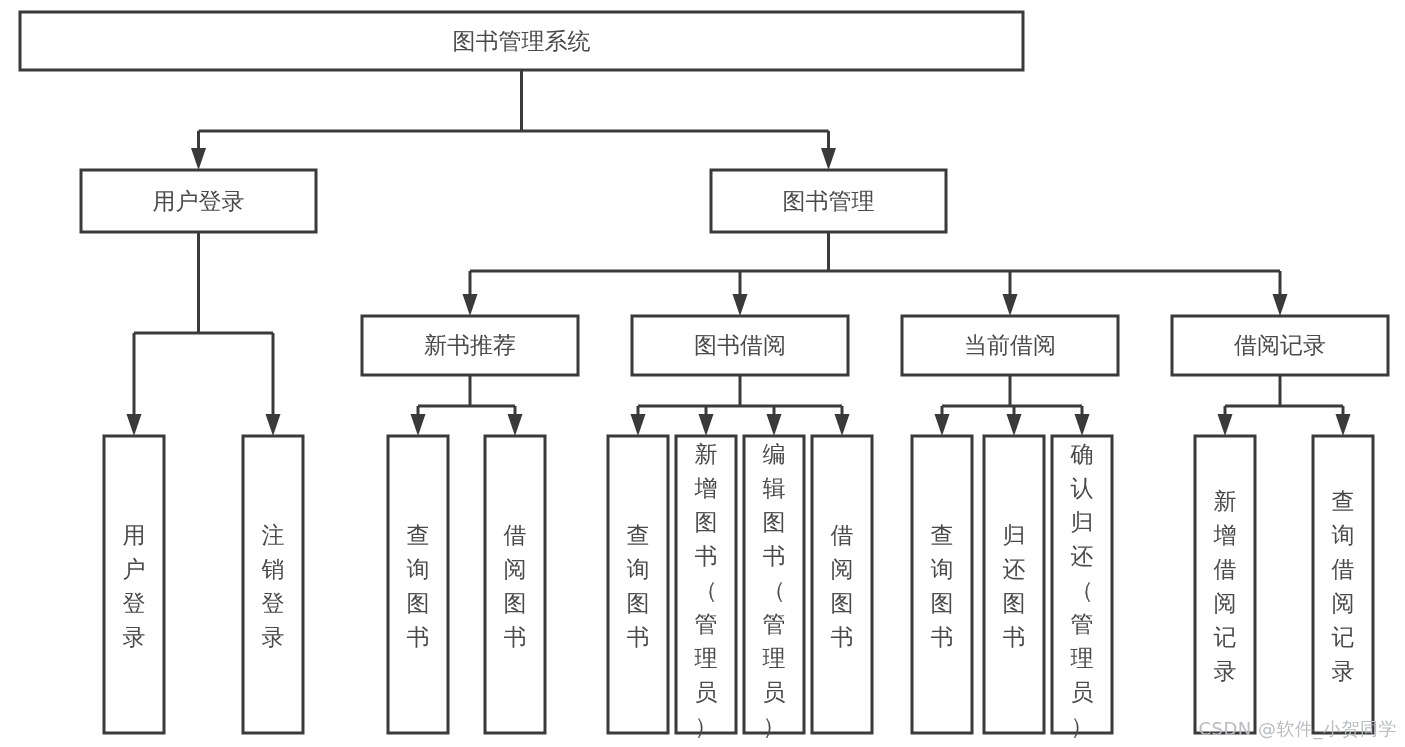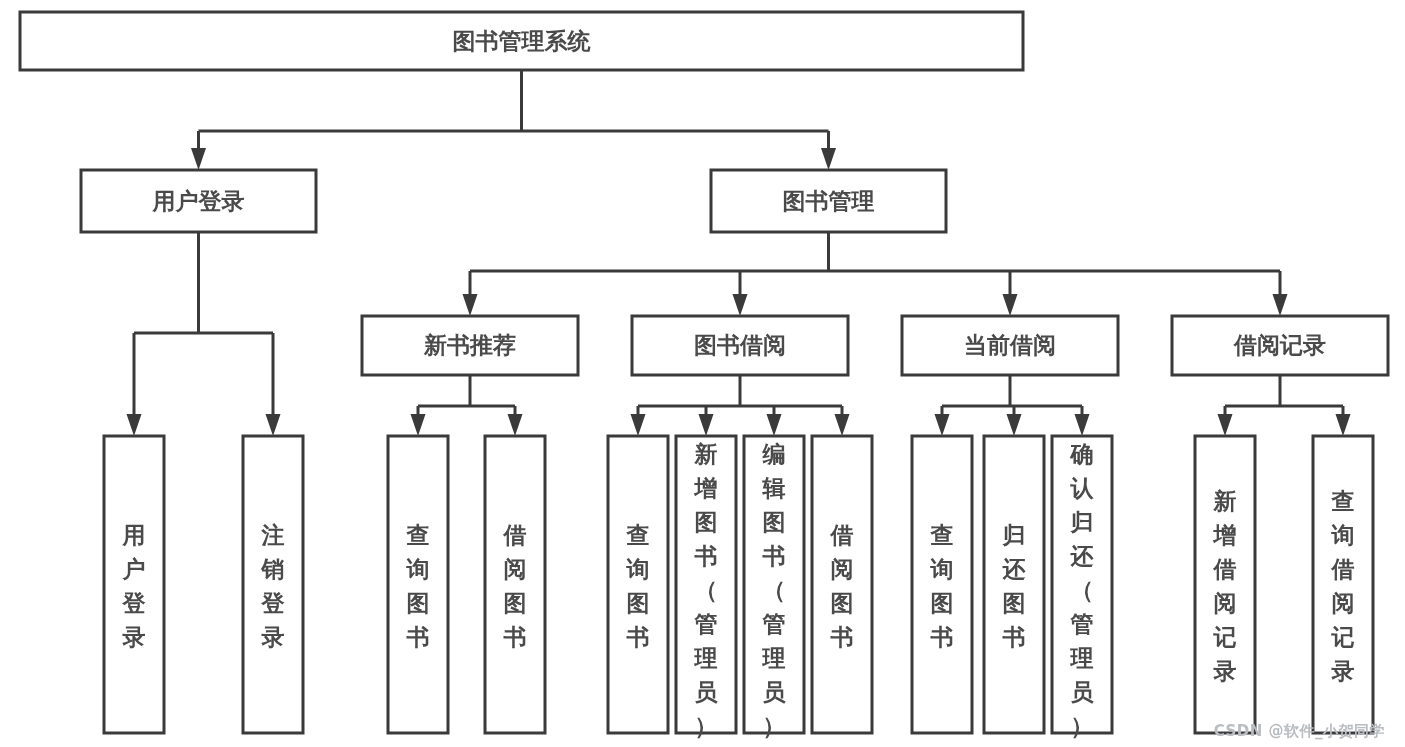--- a/index.html
+++ b/index.html
@@ -10,21 +10,20 @@
   body {
     width: 1405px;
     height: 747px;
     font-family: "DejaVu Sans", "Liberation Sans", sans-serif;
     overflow: hidden;
   }
   #diagram-root {
     position: relative;
     width: 1405px;
     height: 747px;
-    font-weight: bold;
   }
   svg.diagram {
     display: block;
     width: 1405px;
     height: 747px;
   }
   .node-rect {
     fill: #ffffff;
     stroke: #3a3a3a;
     stroke-width: 3;
@@ -47,24 +46,24 @@
     dominant-baseline: middle;
   }
   .node-label-vertical {
     fill: #4a4a4a;
     font-family: "DejaVu Sans", "Liberation Sans", sans-serif;
     font-size: 23px;
     text-anchor: middle;
   }
   .watermark {
     position: absolute;
-    right: 20px;
+    right: 8px;
     bottom: 6px;
     font-family: "DejaVu Sans", "Liberation Sans", sans-serif;
-    font-size: 15px;
+    font-size: 18px;
     color: #b9bcc0;
     letter-spacing: 0.5px;
     white-space: nowrap;
     pointer-events: none;
   }
 </style>
 </head>
 <body>
 
 <div id="diagram-root">

